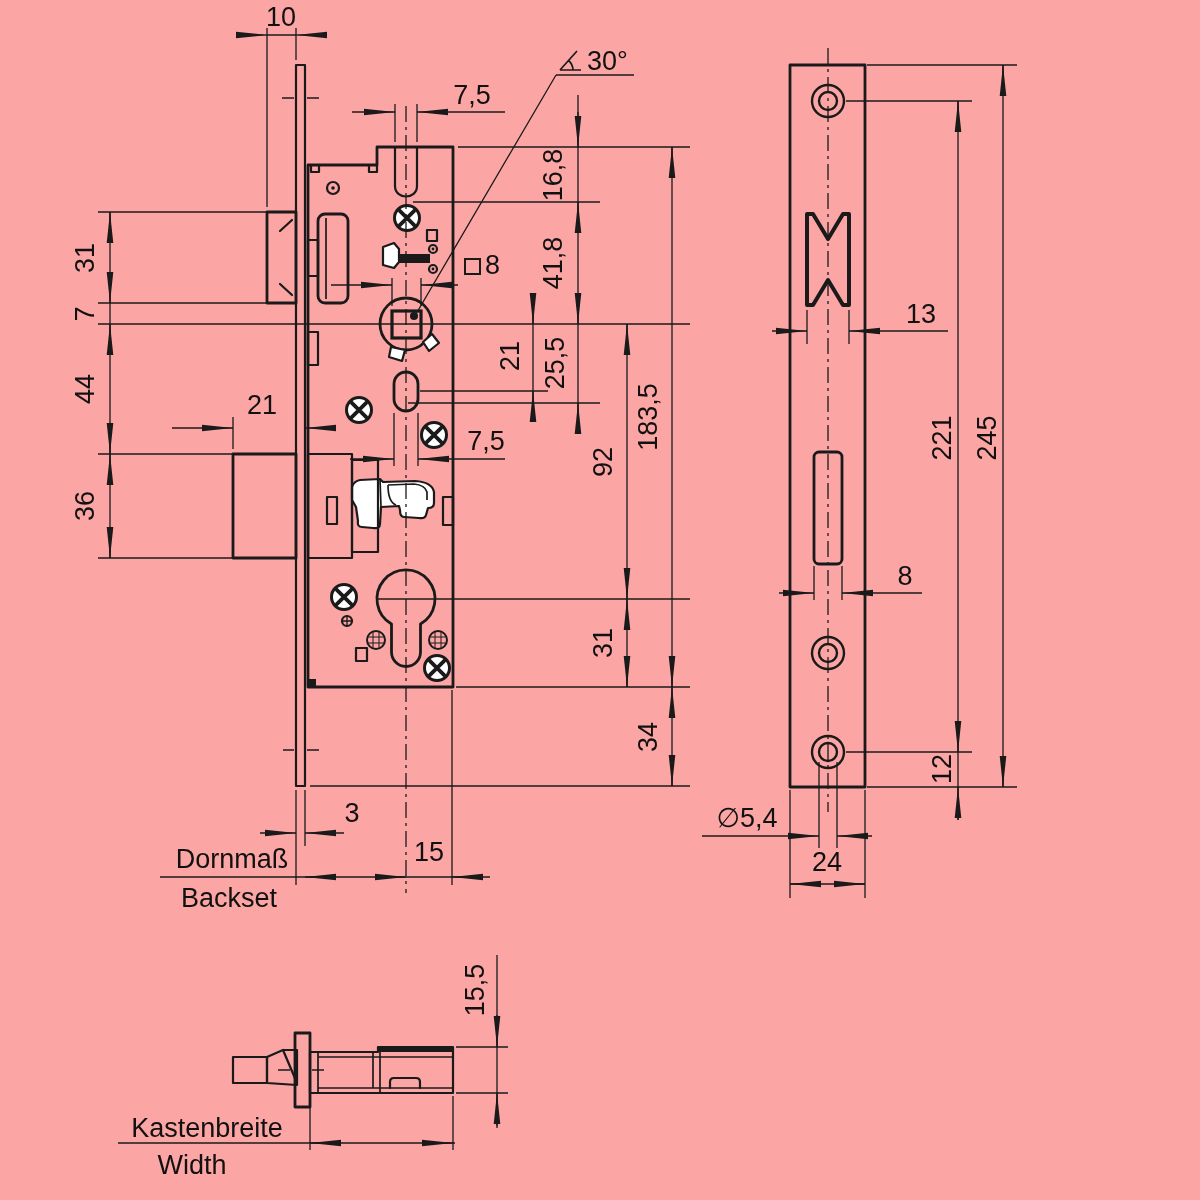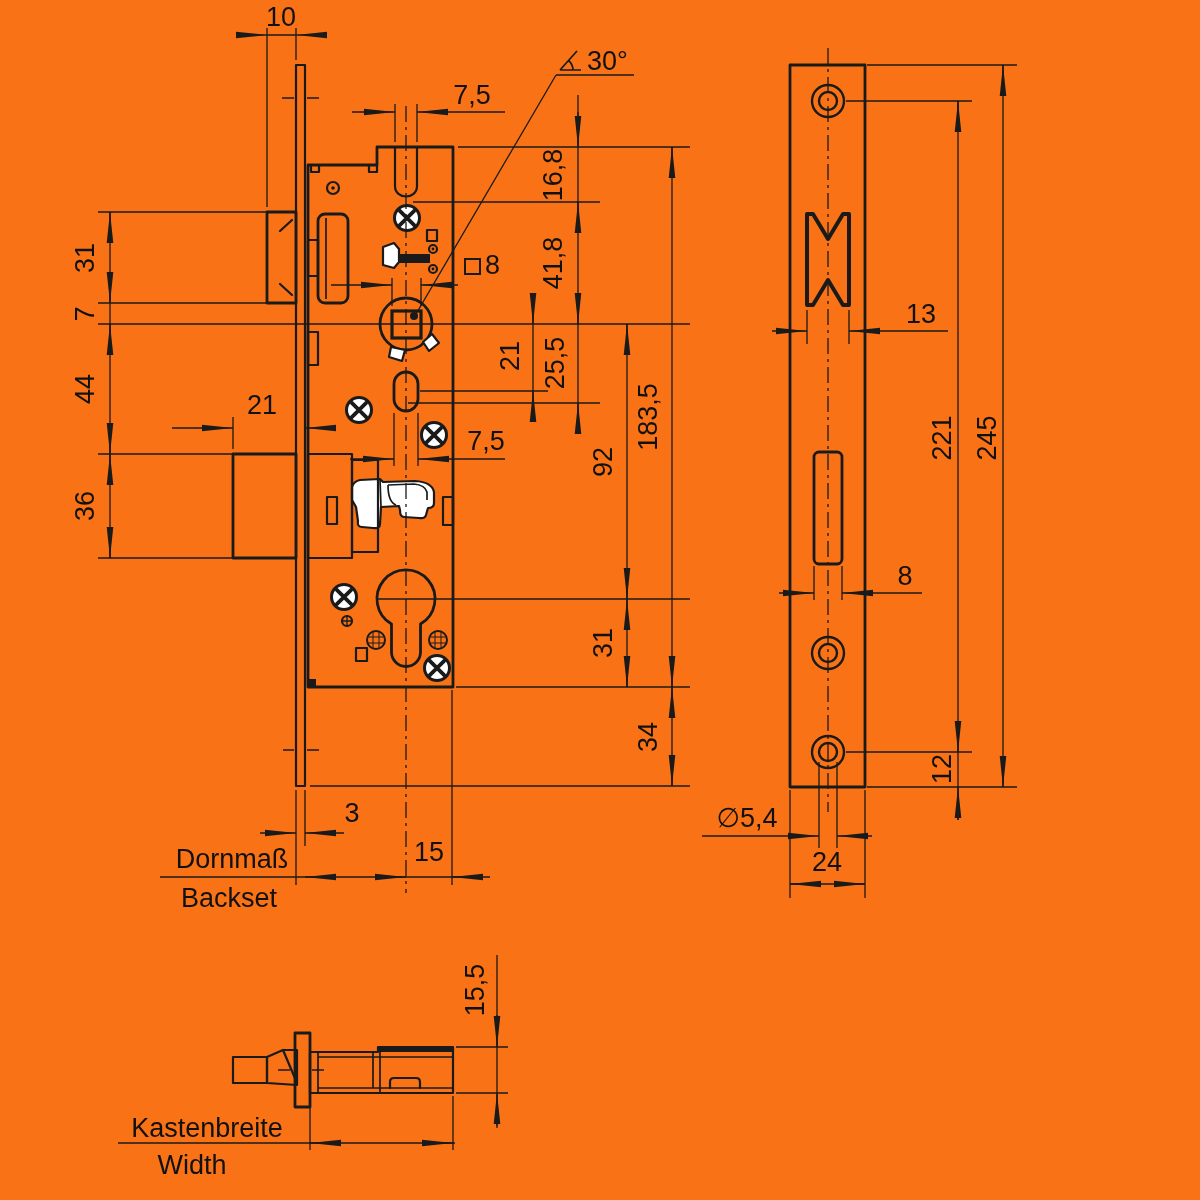--- a/index.html
+++ b/index.html
@@ -1,16 +1,16 @@
 <!DOCTYPE html>
 <html><head>
 <meta charset="utf-8">
 <style>
   html,body{margin:0;padding:0;background:#fff;}
-  .stage{width:1200px;height:1200px;background:#f97316;position:relative;overflow:hidden;
+  .stage{width:1200px;height:1200px;background:#fca5a5;position:relative;overflow:hidden;
          font-family:"Liberation Sans",sans-serif;}
   svg{display:block}
   .lbl{font-family:"Liberation Sans",sans-serif;font-size:27px;fill:#111;}
   .ol {fill:none;stroke:#1a1a1a;stroke-width:2.8;stroke-linejoin:round;stroke-linecap:round;}
   .ol2{fill:none;stroke:#1a1a1a;stroke-width:2.2;stroke-linejoin:round;stroke-linecap:round;}
   .thk{fill:none;stroke:#1a1a1a;stroke-width:4;stroke-linejoin:round;stroke-linecap:round;}
   .dim{fill:none;stroke:#1a1a1a;stroke-width:1.3;}
   .dim16{fill:none;stroke:#1a1a1a;stroke-width:1.7;}
   .cl {fill:none;stroke:#1a1a1a;stroke-width:1.3;stroke-dasharray:16 5 3 5;}
   .fillb{fill:#1a1a1a;stroke:none;}

